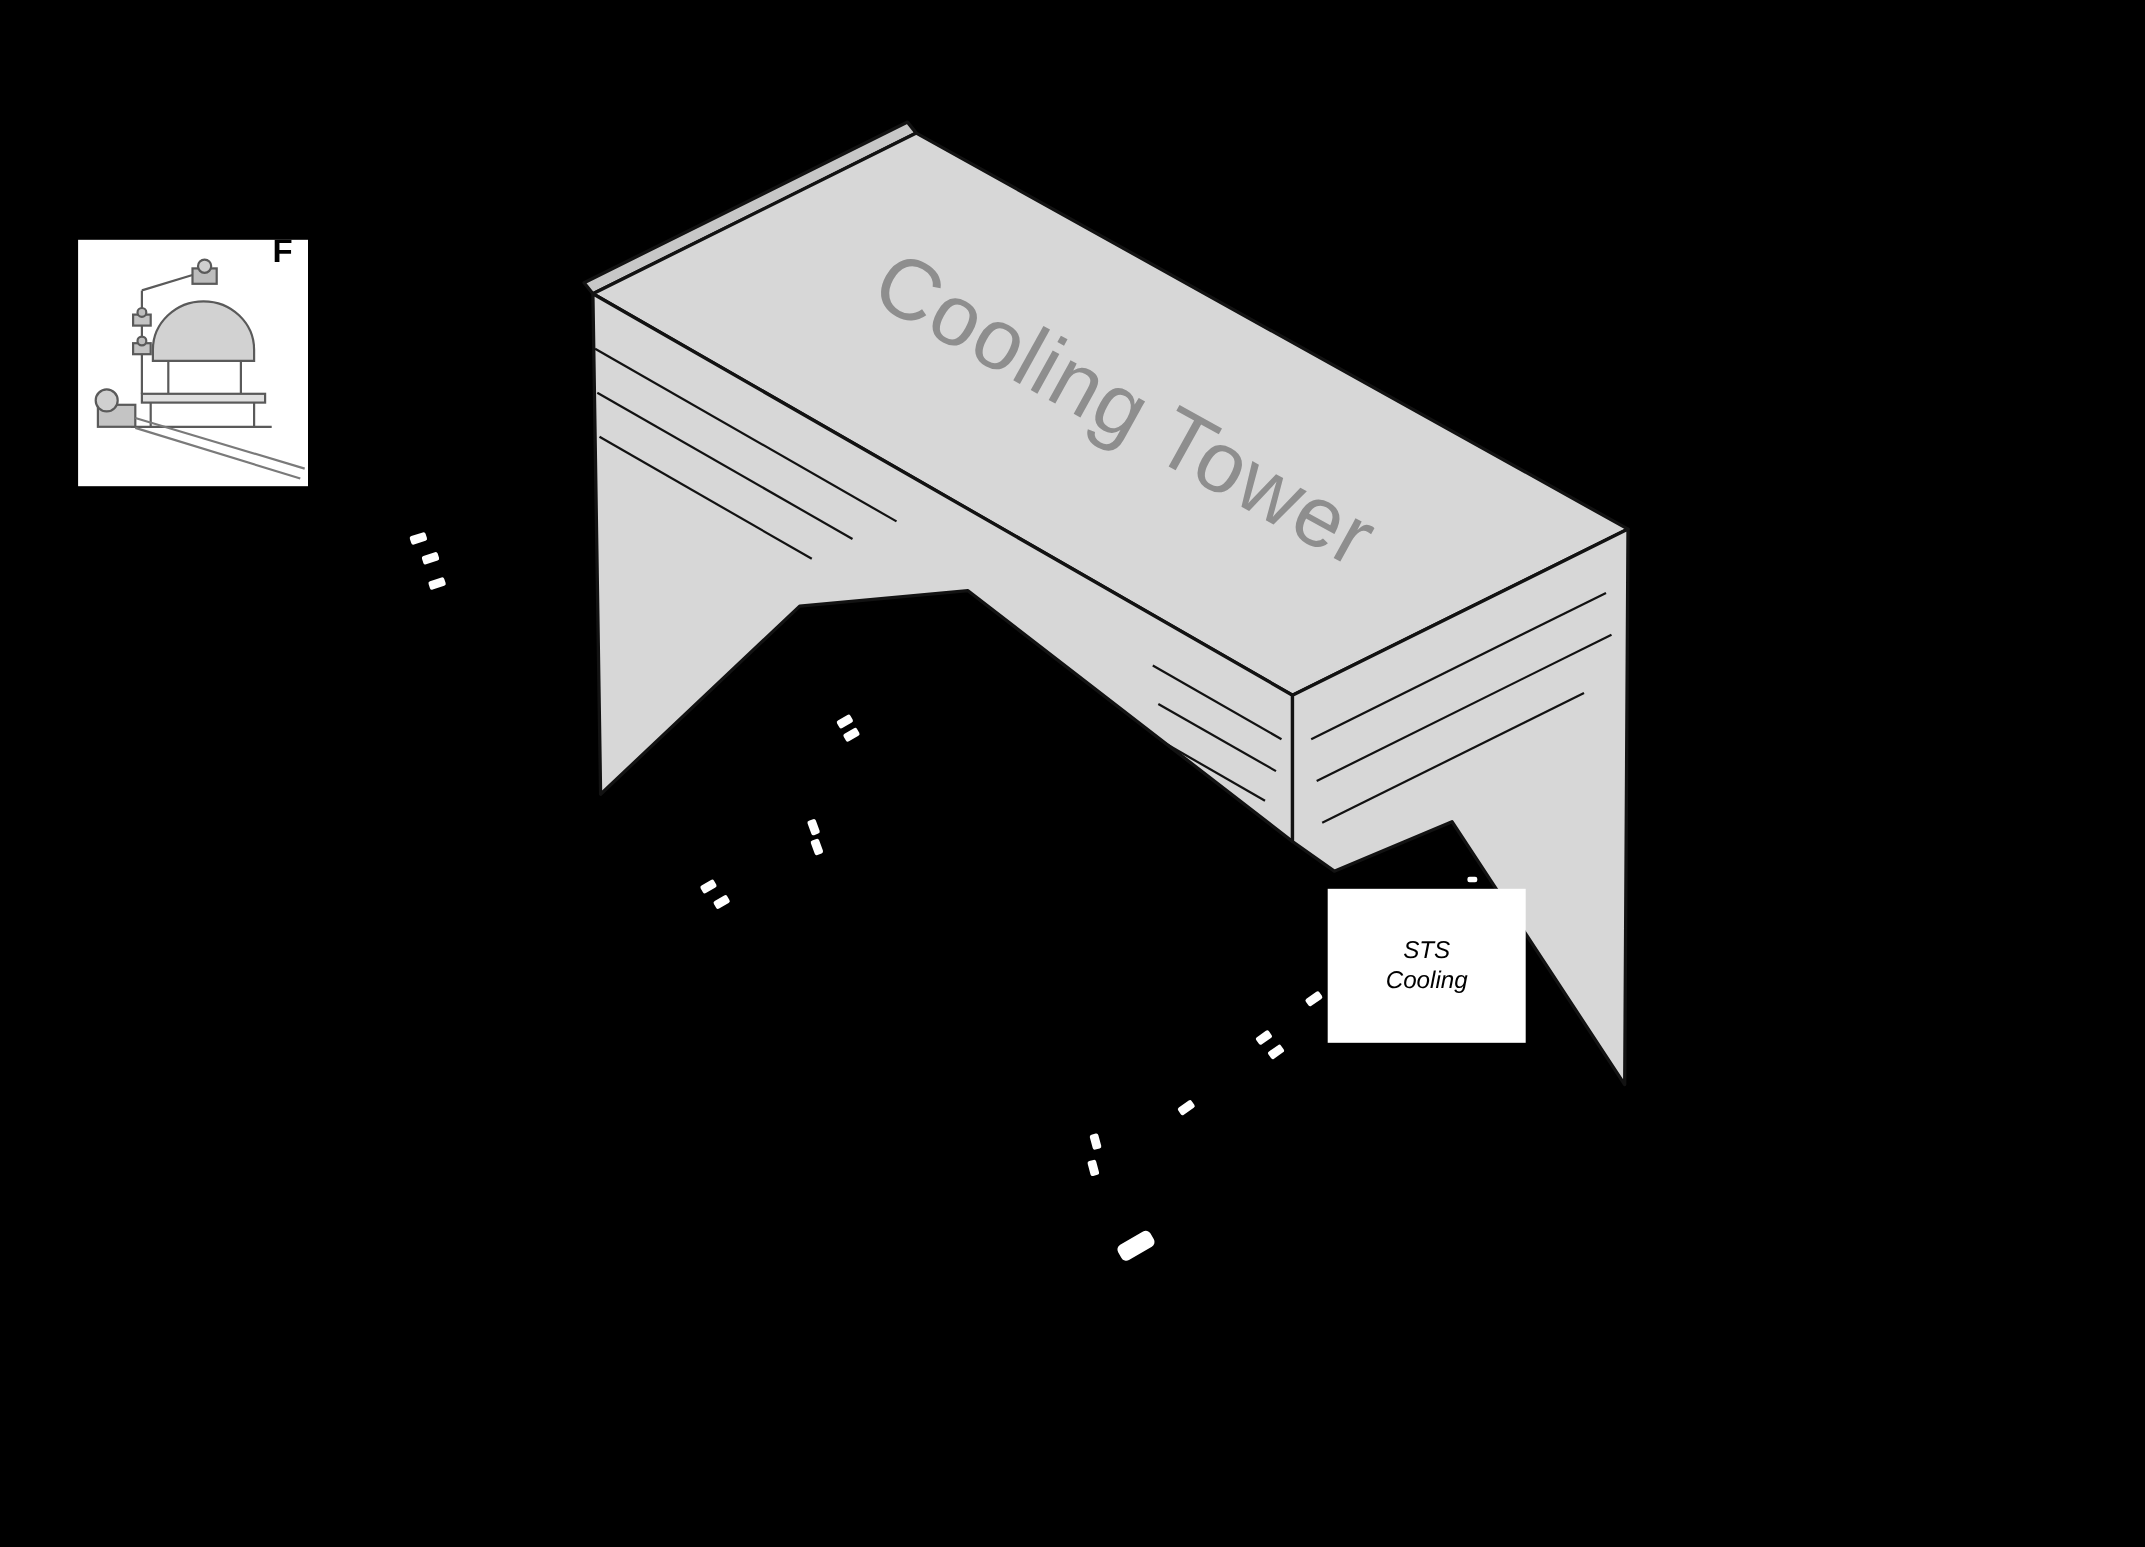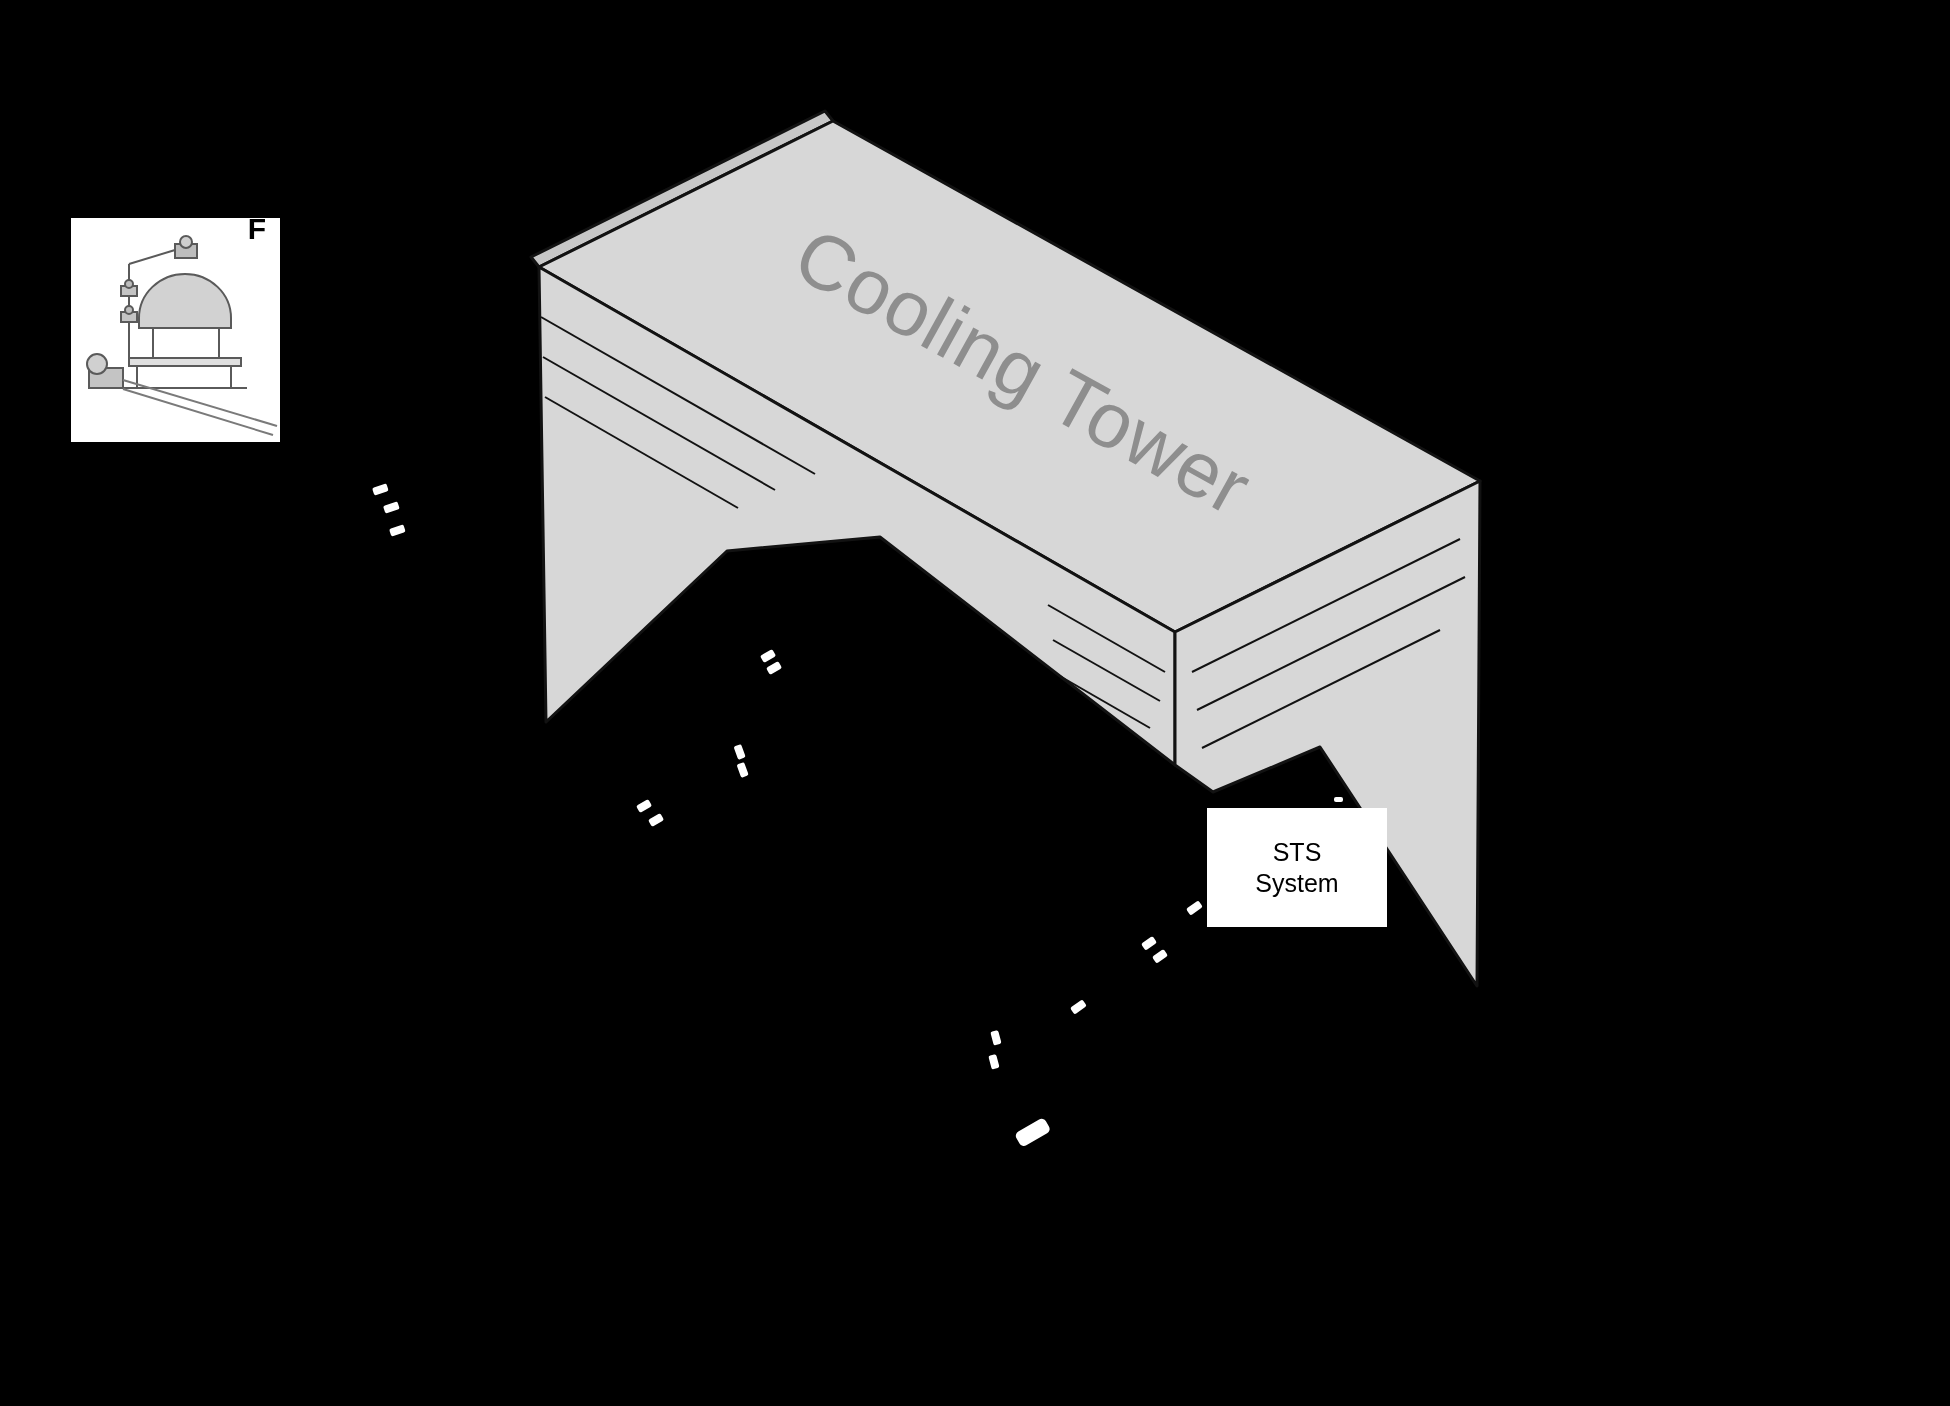--- a/index.html
+++ b/index.html
@@ -36,26 +36,27 @@
     position:absolute;left:71px;top:218px;width:209px;height:224px;
     background:var(--label-bg);
     overflow:hidden;
   }
   .equip-label{
     position:absolute;right:14px;top:-6px;
     color:var(--label-text);
     font-weight:bold;font-size:30px;line-height:1.1;
   }
   .sts-box{
-    position:absolute;left:1207px;top:808px;width:180px;height:119px;
+    position:absolute;left:1207px;top:808px;width:180px;height:140px;
     background:var(--label-bg);
     color:var(--label-text);
     display:flex;flex-direction:column;align-items:center;justify-content:center;
-    font-size:25px;line-height:1.22;
+    font-size:22px;line-height:1.22;
     text-align:center;
+    font-style:italic;
   }
 </style>
 </head>
 <body>
 
 <div class="canvas">
 
   <svg class="scene" width="1950" height="1406" viewBox="0 0 1950 1406">
 
     <g>
@@ -134,16 +135,16 @@
         <circle cx="26" cy="146" r="10" fill="#d0d0d0"></circle>
 
         <line x1="52" y1="162" x2="206" y2="208" stroke="#7a7a7a"></line>
         <line x1="52" y1="171" x2="202" y2="217" stroke="#7a7a7a"></line>
       </g>
     </svg>
   </div>
 
   <div class="sts-box">
     <div>STS</div>
-    <div>System</div>
+    <div>Cooling</div>
   </div>
 
 </div>
 
 </body></html>

